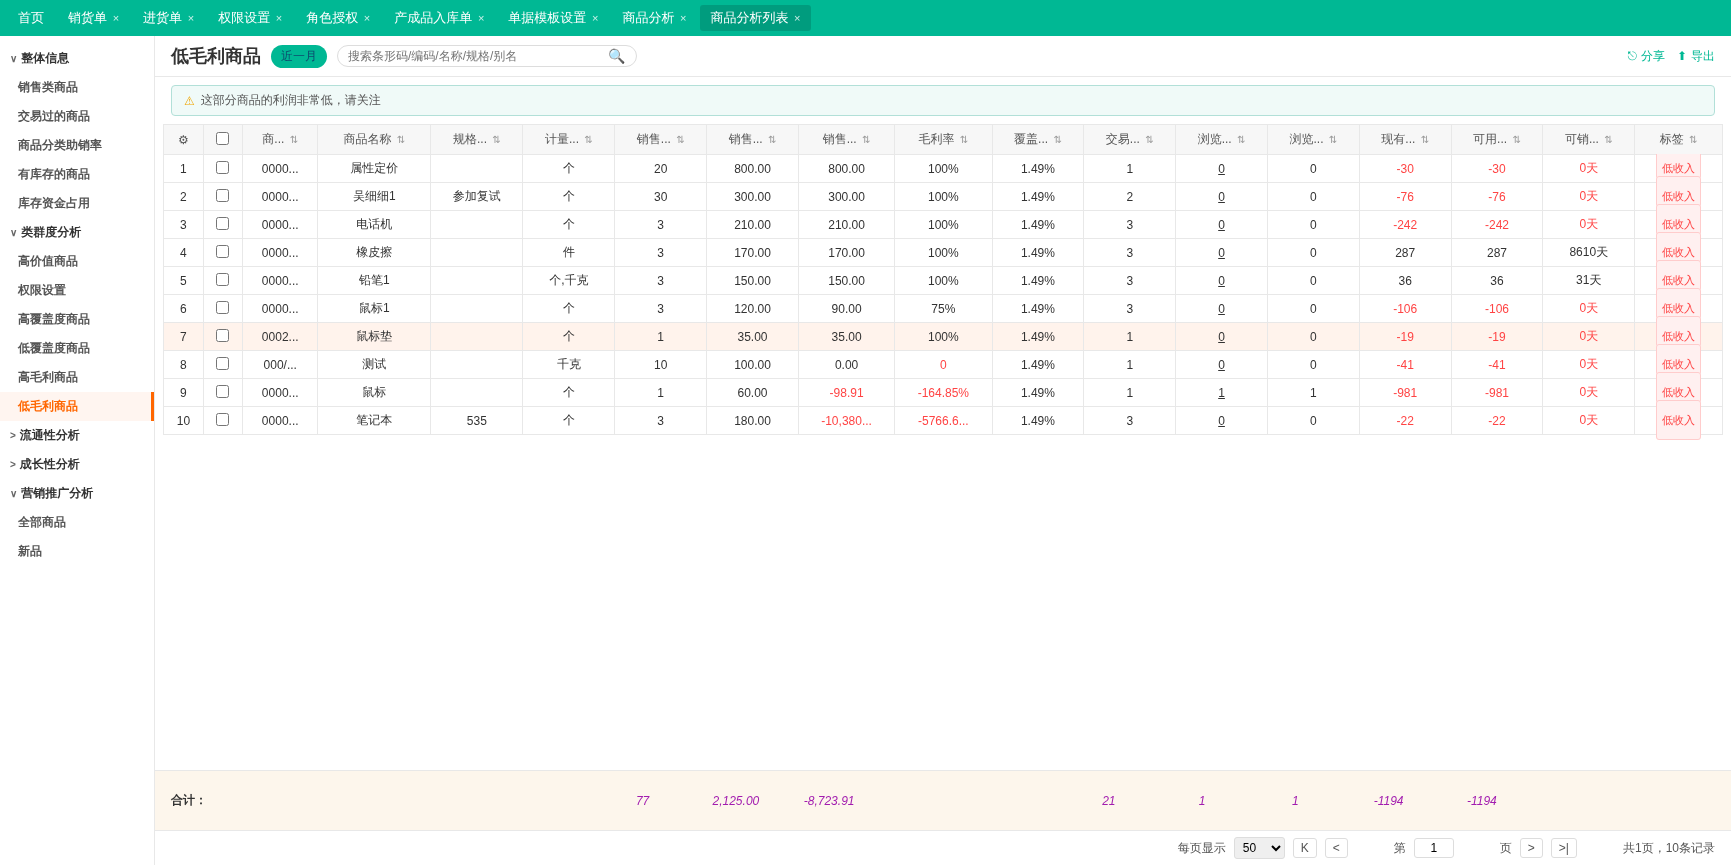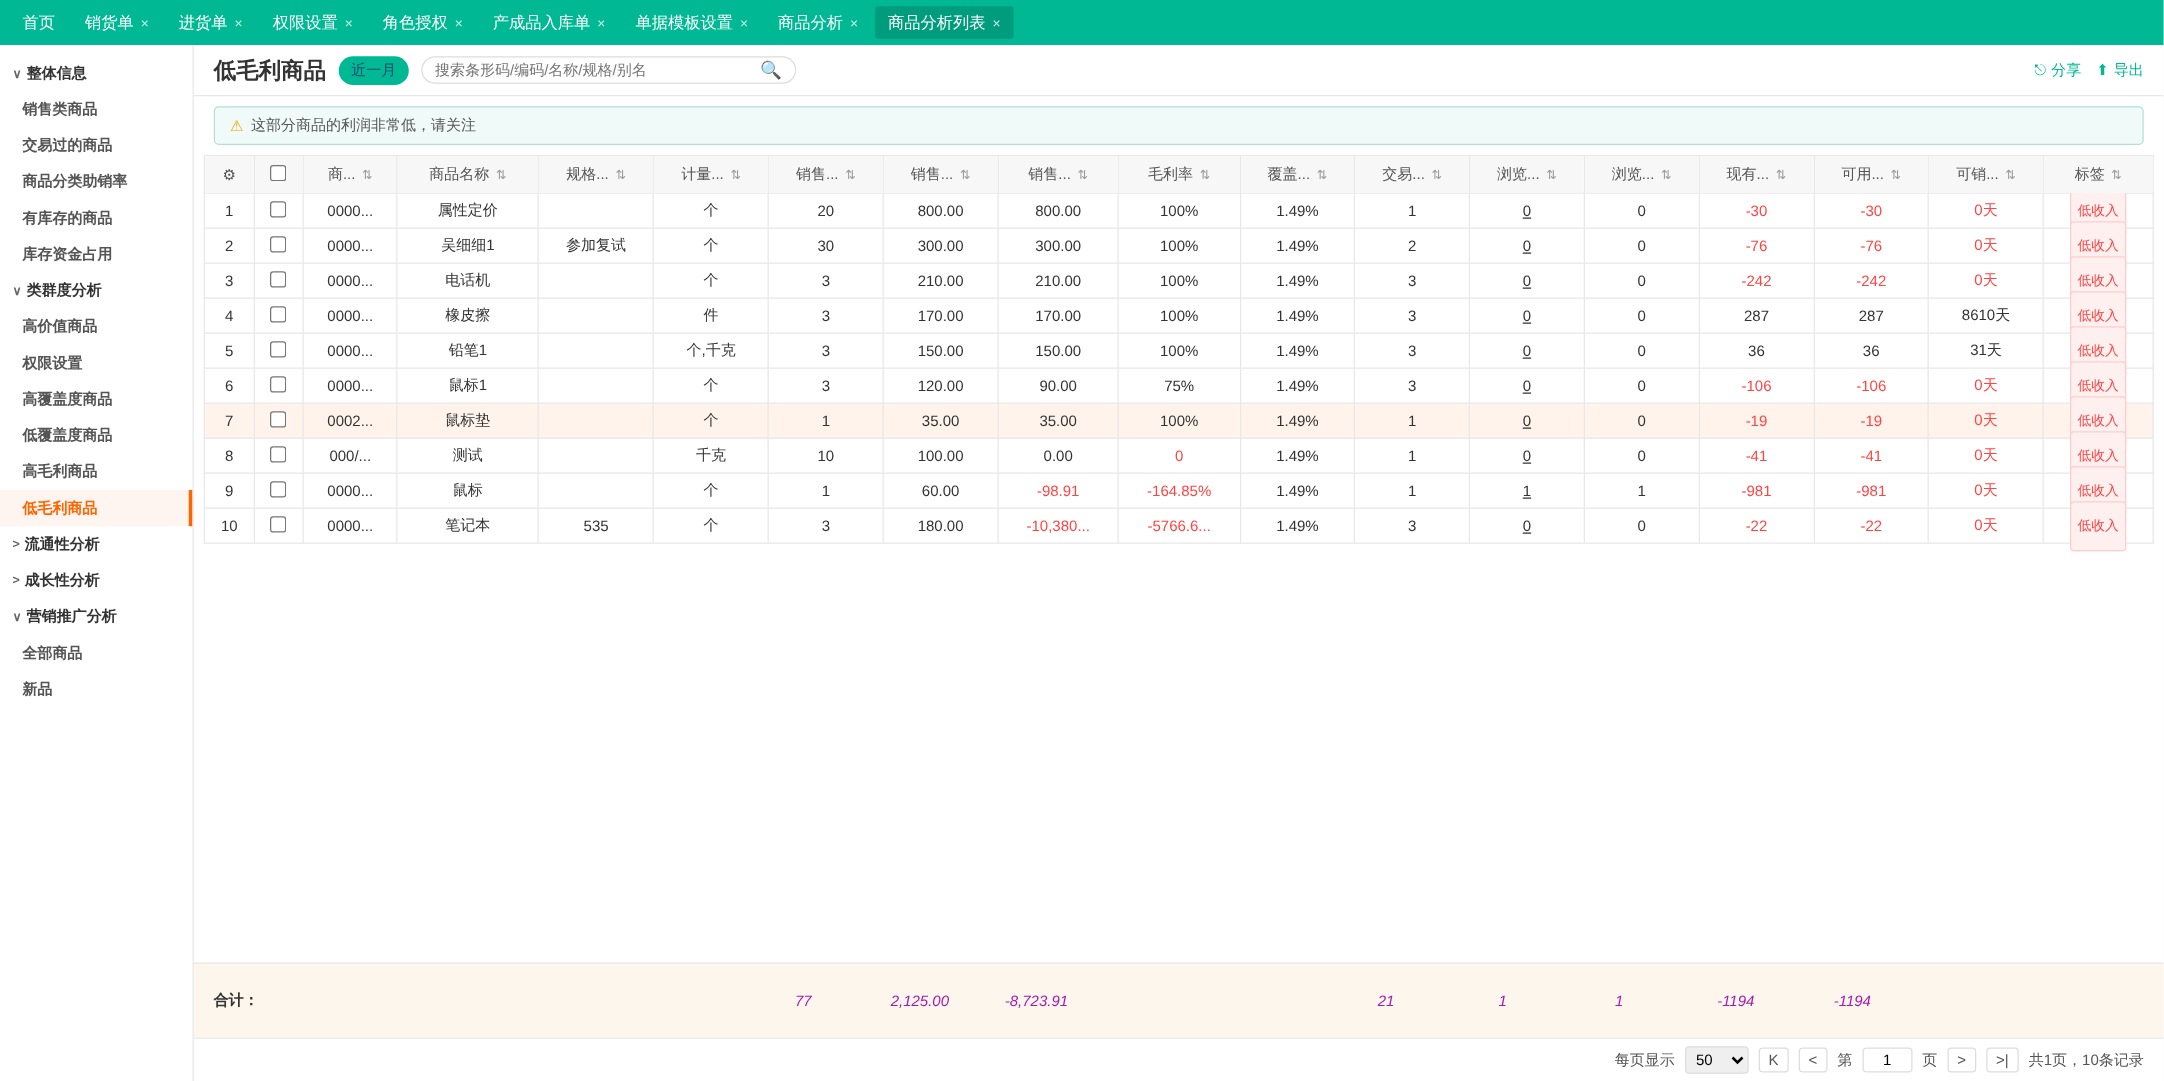--- a/index.html
+++ b/index.html
@@ -205,21 +205,21 @@
     
     .pagination-bar {
       display: flex;
       align-items: center;
       justify-content: flex-end;
       padding: 6px 16px;
       border-top: 1px solid #e8e8e8;
       gap: 8px;
       background: #fff;
     }
-    .pagination-bar span { color: #555; font-size: 12px; }
+    .pagination-bar span { color: #555; font-size: 12px; margin-left: 38px; }
     .pagination-bar select {
       border: 1px solid #ddd;
       padding: 2px 4px;
       border-radius: 3px;
       font-size: 12px;
     }
     .page-btn {
       border: 1px solid #ddd;
       background: #fff;
       padding: 2px 7px;

